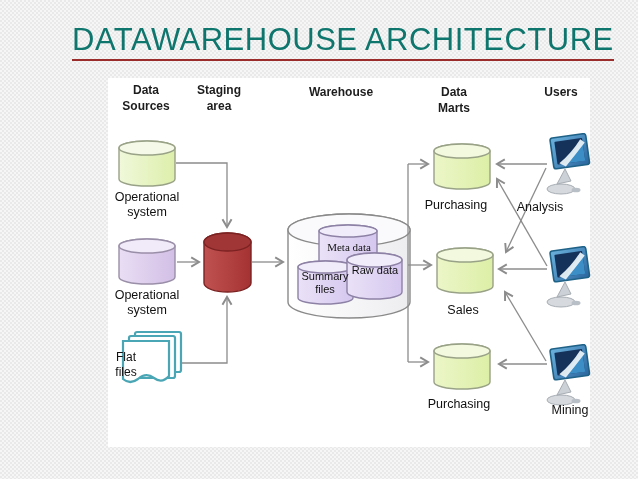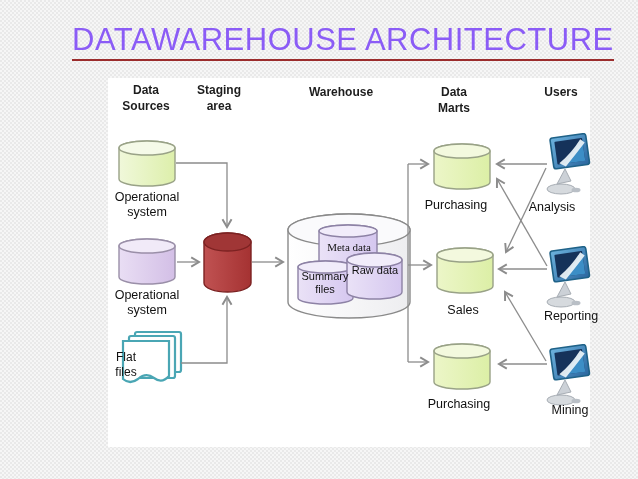--- a/index.html
+++ b/index.html
@@ -9,21 +9,21 @@
     background-color:#efefef;
     background-image:conic-gradient(#f6f6f6 25%, #e9e9e9 0 50%, #f6f6f6 0 75%, #e9e9e9 0);
     background-size:4px 4px;
     overflow:hidden;
   }
   #stage{position:relative;width:638px;height:479px;}
   .abs{position:absolute;}
   #title{
     left:72px;top:22px;
     font-size:31px;letter-spacing:.5px;
-    color:#8b5cf6;
+    color:#0f766e;
     border-bottom:2px solid #9b2c2c;
     padding-bottom:1px;
     white-space:nowrap;
   }
   #panel{left:108px;top:78px;width:482px;height:369px;background:#ffffff;}
   .hdr{
     width:84px;text-align:center;
     font-size:12px;font-weight:bold;color:#1d1d1d;
     line-height:1.35;white-space:pre-line;
   }
@@ -246,34 +246,33 @@
     <ellipse cx="17" cy="56" rx="14" ry="5" fill="#d6dade" stroke="#a7adb4"></ellipse>
     <ellipse cx="32" cy="57" rx="4.5" ry="2.3" fill="#b9bfc6"></ellipse>
     <path d="M21 36 L27 48 L13 51 Z" fill="#ccd1d7" stroke="#a7adb4"></path>
     <g transform="rotate(-8 24 20)">
       <rect x="8" y="3" width="36" height="31" rx="2.5" fill="url(#g-mon)" stroke="#1f6288" stroke-width="1.6"></rect>
       <rect x="12" y="7" width="28" height="23" rx="1" fill="#15325a"></rect>
       <polygon points="40,9 40,30 20,30" fill="#3c8ec6"></polygon>
       <path d="M38 8 Q28 20 14 29 L20 33 Q32 22 42 12 Z" fill="#e8f1f7" opacity="0.95"></path>
     </g>
   </svg>
-  <div class="abs lbl" style="left:500px;top:200px;">Analysis</div>
+  <div class="abs lbl" style="left:488px;top:200px;">Analysis</div>
 
   <svg class="abs icon" style="left:544px;top:246px;" width="48" height="64" viewBox="0 0 48 64">
     <ellipse cx="17" cy="56" rx="14" ry="5" fill="#d6dade" stroke="#a7adb4"></ellipse>
     <ellipse cx="32" cy="57" rx="4.5" ry="2.3" fill="#b9bfc6"></ellipse>
     <path d="M21 36 L27 48 L13 51 Z" fill="#ccd1d7" stroke="#a7adb4"></path>
     <g transform="rotate(-8 24 20)">
       <rect x="8" y="3" width="36" height="31" rx="2.5" fill="url(#g-mon)" stroke="#1f6288" stroke-width="1.6"></rect>
       <rect x="12" y="7" width="28" height="23" rx="1" fill="#15325a"></rect>
       <polygon points="40,9 40,30 20,30" fill="#3c8ec6"></polygon>
       <path d="M38 8 Q28 20 14 29 L20 33 Q32 22 42 12 Z" fill="#e8f1f7" opacity="0.95"></path>
     </g>
   </svg>
-  <div class="abs lbl" style="left:519px;top:309px;">Reporting</div>
 
   <svg class="abs icon" style="left:544px;top:344px;" width="48" height="64" viewBox="0 0 48 64">
     <ellipse cx="17" cy="56" rx="14" ry="5" fill="#d6dade" stroke="#a7adb4"></ellipse>
     <ellipse cx="32" cy="57" rx="4.5" ry="2.3" fill="#b9bfc6"></ellipse>
     <path d="M21 36 L27 48 L13 51 Z" fill="#ccd1d7" stroke="#a7adb4"></path>
     <g transform="rotate(-8 24 20)">
       <rect x="8" y="3" width="36" height="31" rx="2.5" fill="url(#g-mon)" stroke="#1f6288" stroke-width="1.6"></rect>
       <rect x="12" y="7" width="28" height="23" rx="1" fill="#15325a"></rect>
       <polygon points="40,9 40,30 20,30" fill="#3c8ec6"></polygon>
       <path d="M38 8 Q28 20 14 29 L20 33 Q32 22 42 12 Z" fill="#e8f1f7" opacity="0.95"></path>

